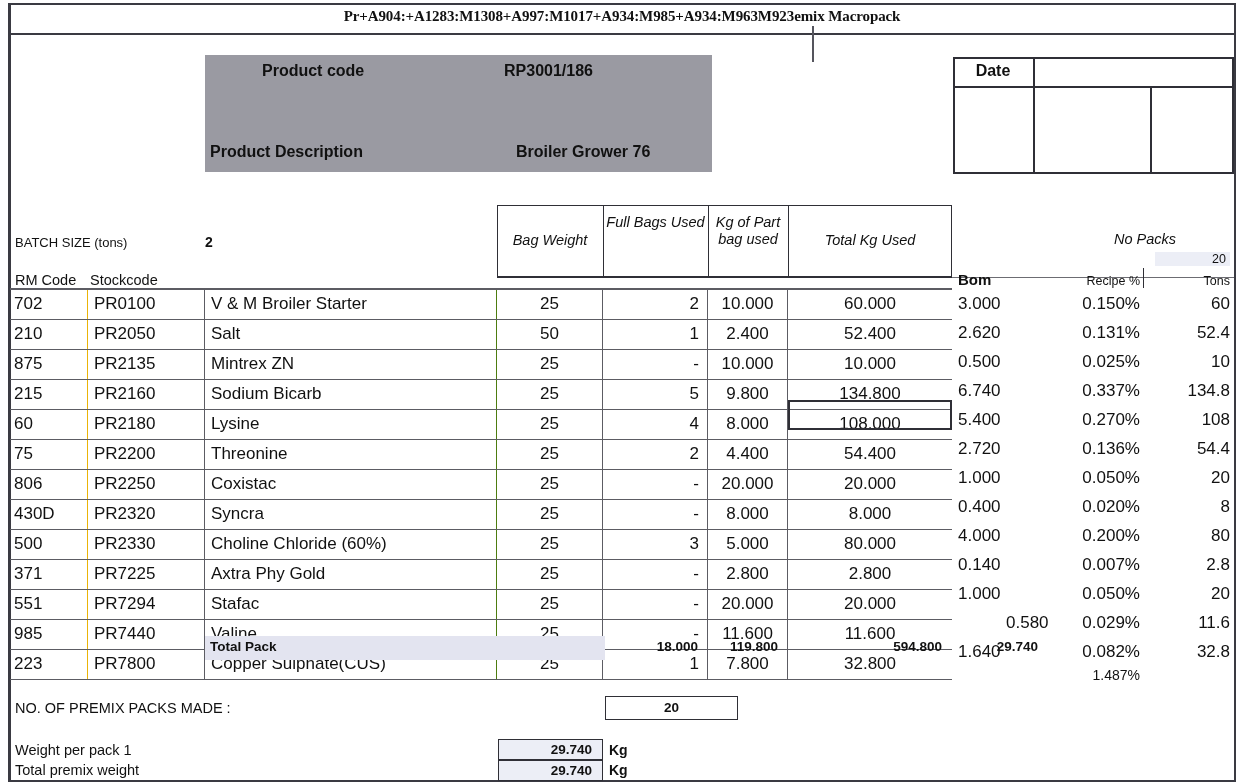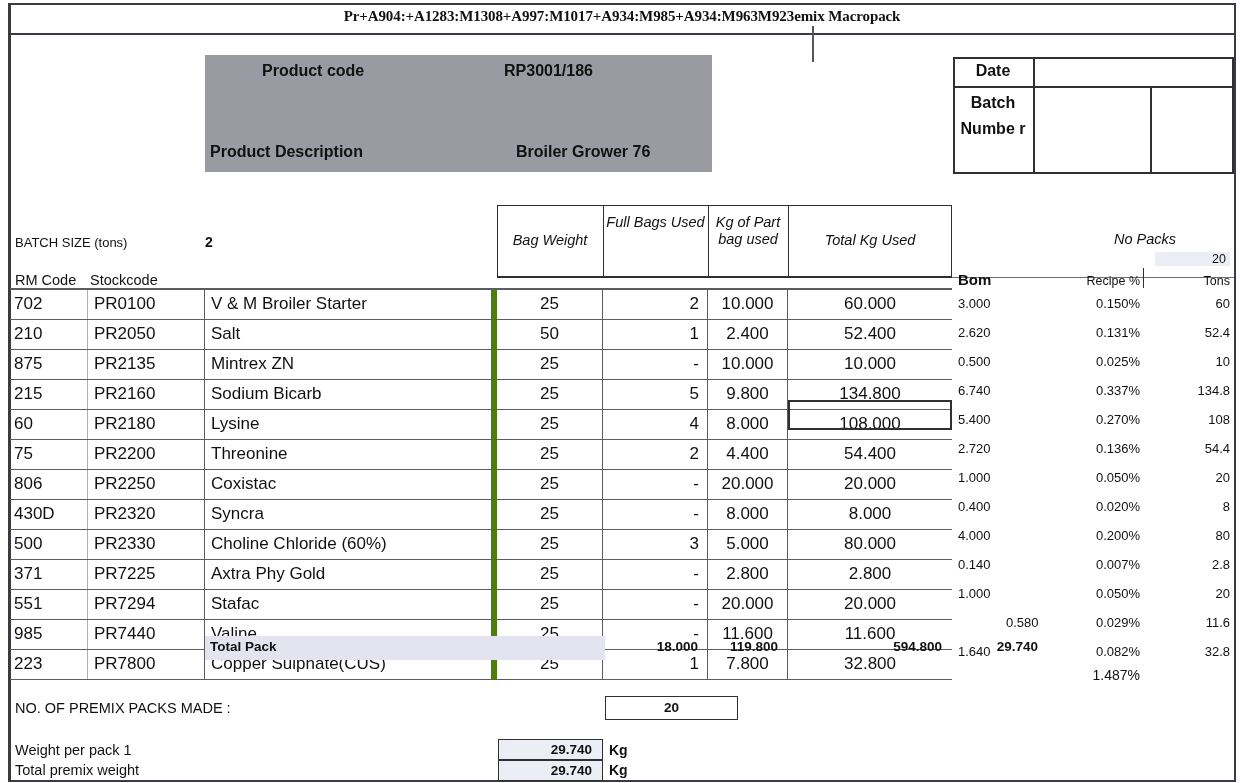--- a/index.html
+++ b/index.html
@@ -233,30 +233,30 @@
     top: 0;
     height: 29px;
     line-height: 28px;
     font-size: 17px;
     box-sizing: border-box;
     white-space: nowrap;
     overflow: hidden;
   }
   .c-rm    { left: 0px;   width: 78px;  padding-left: 4px; border-right: 1px solid #eab308; }
   .c-stock { left: 78px;  width: 117px; padding-left: 6px; border-right: 1px solid #5c5c63; }
-  .c-desc  { left: 195px; width: 292px; padding-left: 6px; border-right: 6px solid #4d7c0f; }
+  .c-desc  { left: 195px; width: 292px; padding-left: 6px; border-right: 1px solid #4d7c0f; }
   .c-bagw  { left: 487px; width: 106px; text-align: center; border-right: 1px solid #5c5c63; }
   .c-bags  { left: 593px; width: 105px; text-align: right; padding-right: 8px; border-right: 1px solid #5c5c63; }
   .c-part  { left: 698px; width: 80px;  text-align: center; border-right: 1px solid #5c5c63; }
   .c-total { left: 778px; width: 164px; text-align: center; }
 
   
   .ext {
     position: absolute;
-    font-size: 13px;
+    font-size: 17px;
     line-height: 28px;
     height: 29px;
     white-space: nowrap;
   }
   .e-bom    { left: 958px; width: 80px;  text-align: left; }
   .e-recipe { left: 1040px;width: 100px; text-align: right; }
   .e-tons   { left: 1155px;width: 75px;  text-align: right; }
 
   
   .sel-cell {
@@ -366,21 +366,20 @@
   <div class="pb-label-code">Product code</div>
   <div class="pb-value-code">RP3001/186</div>
   <div class="pb-label-desc">Product Description</div>
   <div class="pb-value-desc">Broiler Grower 76</div>
 
   <div class="db-box"></div>
   <div class="db-col-split"></div>
   <div class="db-col-split2"></div>
   <div class="db-row-split"></div>
   <div class="db-date-label">Date</div>
-  <div class="db-batch-label">Batch Numbe r</div>
   <div class="db-cell" style="left:1035px;top:62px;width:196px;height:22px;"></div>
   <div class="db-cell" style="left:1035px;top:92px;width:113px;height:78px;"></div>
   <div class="db-cell" style="left:1152px;top:92px;width:80px;height:78px;"></div>
 
   <div class="batch-size-label">BATCH SIZE (tons)</div>
   <div class="batch-size-value">2</div>
 
   <div class="hdr-box"></div>
   <div class="hdr-v1"></div>
   <div class="hdr-v2"></div>

